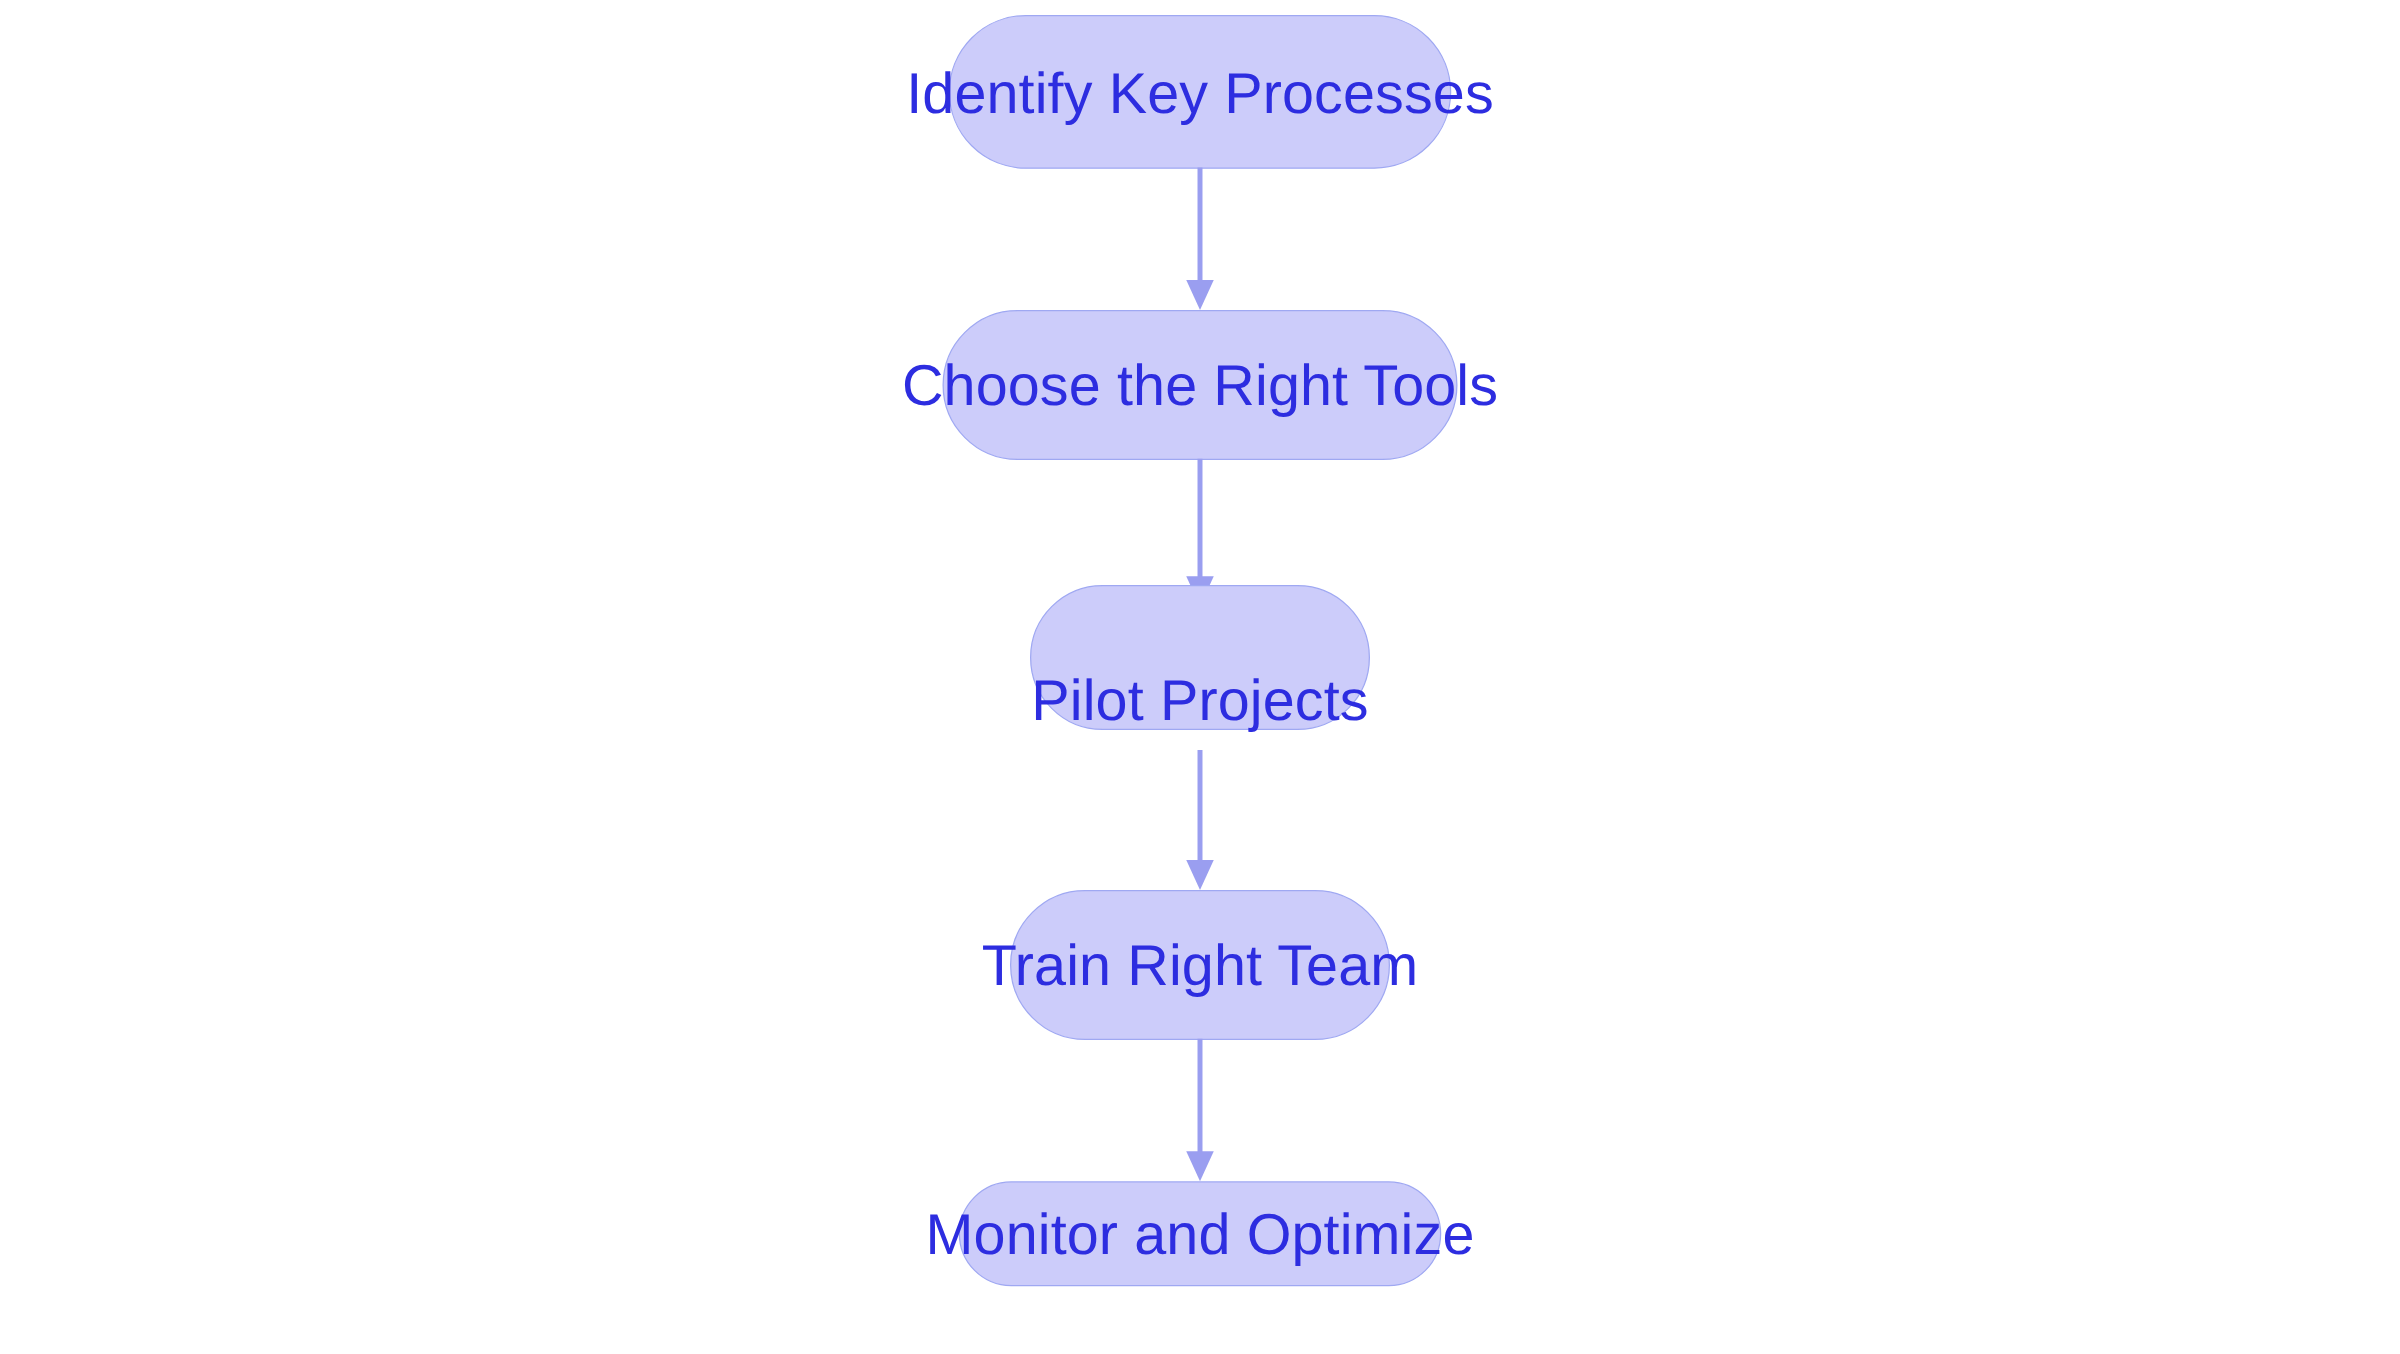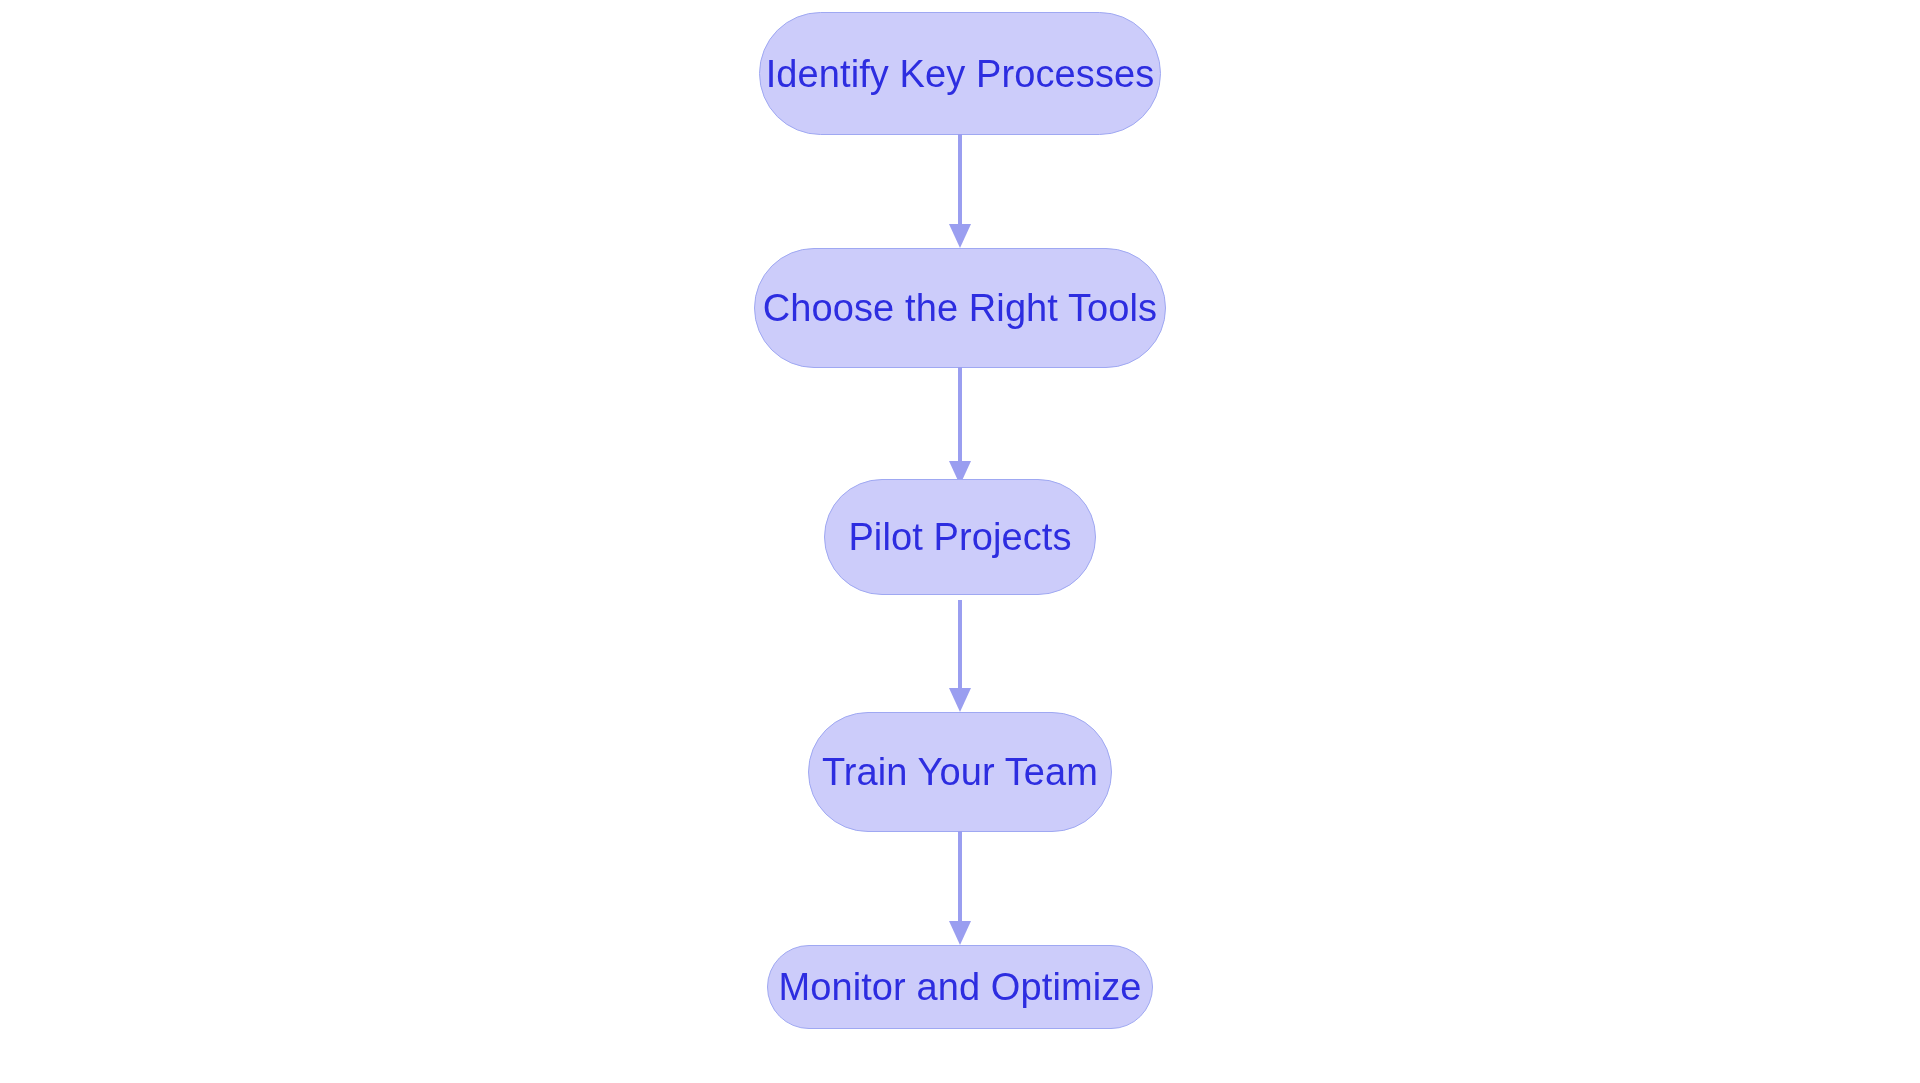--- a/index.html
+++ b/index.html
@@ -32,31 +32,31 @@
     align-items: center;
     justify-content: center;
     background: #ccccfa;
     border: 1.6px solid #9fa8f2;
     border-radius: 999px;
     white-space: nowrap;
   }
 
   .node-label {
     color: #2d2de0;
-    font-size: 38px;
+    font-size: 46px;
     font-weight: 400;
     line-height: 1;
     letter-spacing: 0.1px;
     font-family: "Liberation Sans", "DejaVu Sans", sans-serif;
   }
 
   
   #node-0 { top: 12px;  width: 402px; height: 123px; }
   #node-1 { top: 248px; width: 412px; height: 120px; }
-  #node-2 { top: 479px; width: 272px; height: 116px; }
+  #node-2 { top: 468px; width: 272px; height: 116px; align-items: flex-end; }
   #node-3 { top: 712px; width: 304px; height: 120px; }
   #node-4 { top: 945px; width: 386px; height: 84px; }
 
   
   .connector {
     position: absolute;
     left: 50%;
     transform: translateX(-50%);
     width: 34px;
     pointer-events: none;
@@ -113,21 +113,21 @@
   </div>
 
   <div class="connector" id="conn-2">
     <svg viewBox="0 0 34 114" preserveAspectRatio="none">
       <line class="conn-line" x1="17" y1="0" x2="17" y2="90"></line>
       <polygon class="conn-head" points="6,88 28,88 17,112"></polygon>
     </svg>
   </div>
 
   <div class="node" id="node-3">
-    <span class="node-label">Train Your Team</span>
+    <span class="node-label">Train Right Team</span>
   </div>
 
   <div class="connector" id="conn-3">
     <svg viewBox="0 0 34 116" preserveAspectRatio="none">
       <line class="conn-line" x1="17" y1="0" x2="17" y2="92"></line>
       <polygon class="conn-head" points="6,90 28,90 17,114"></polygon>
     </svg>
   </div>
 
   <div class="node" id="node-4">

